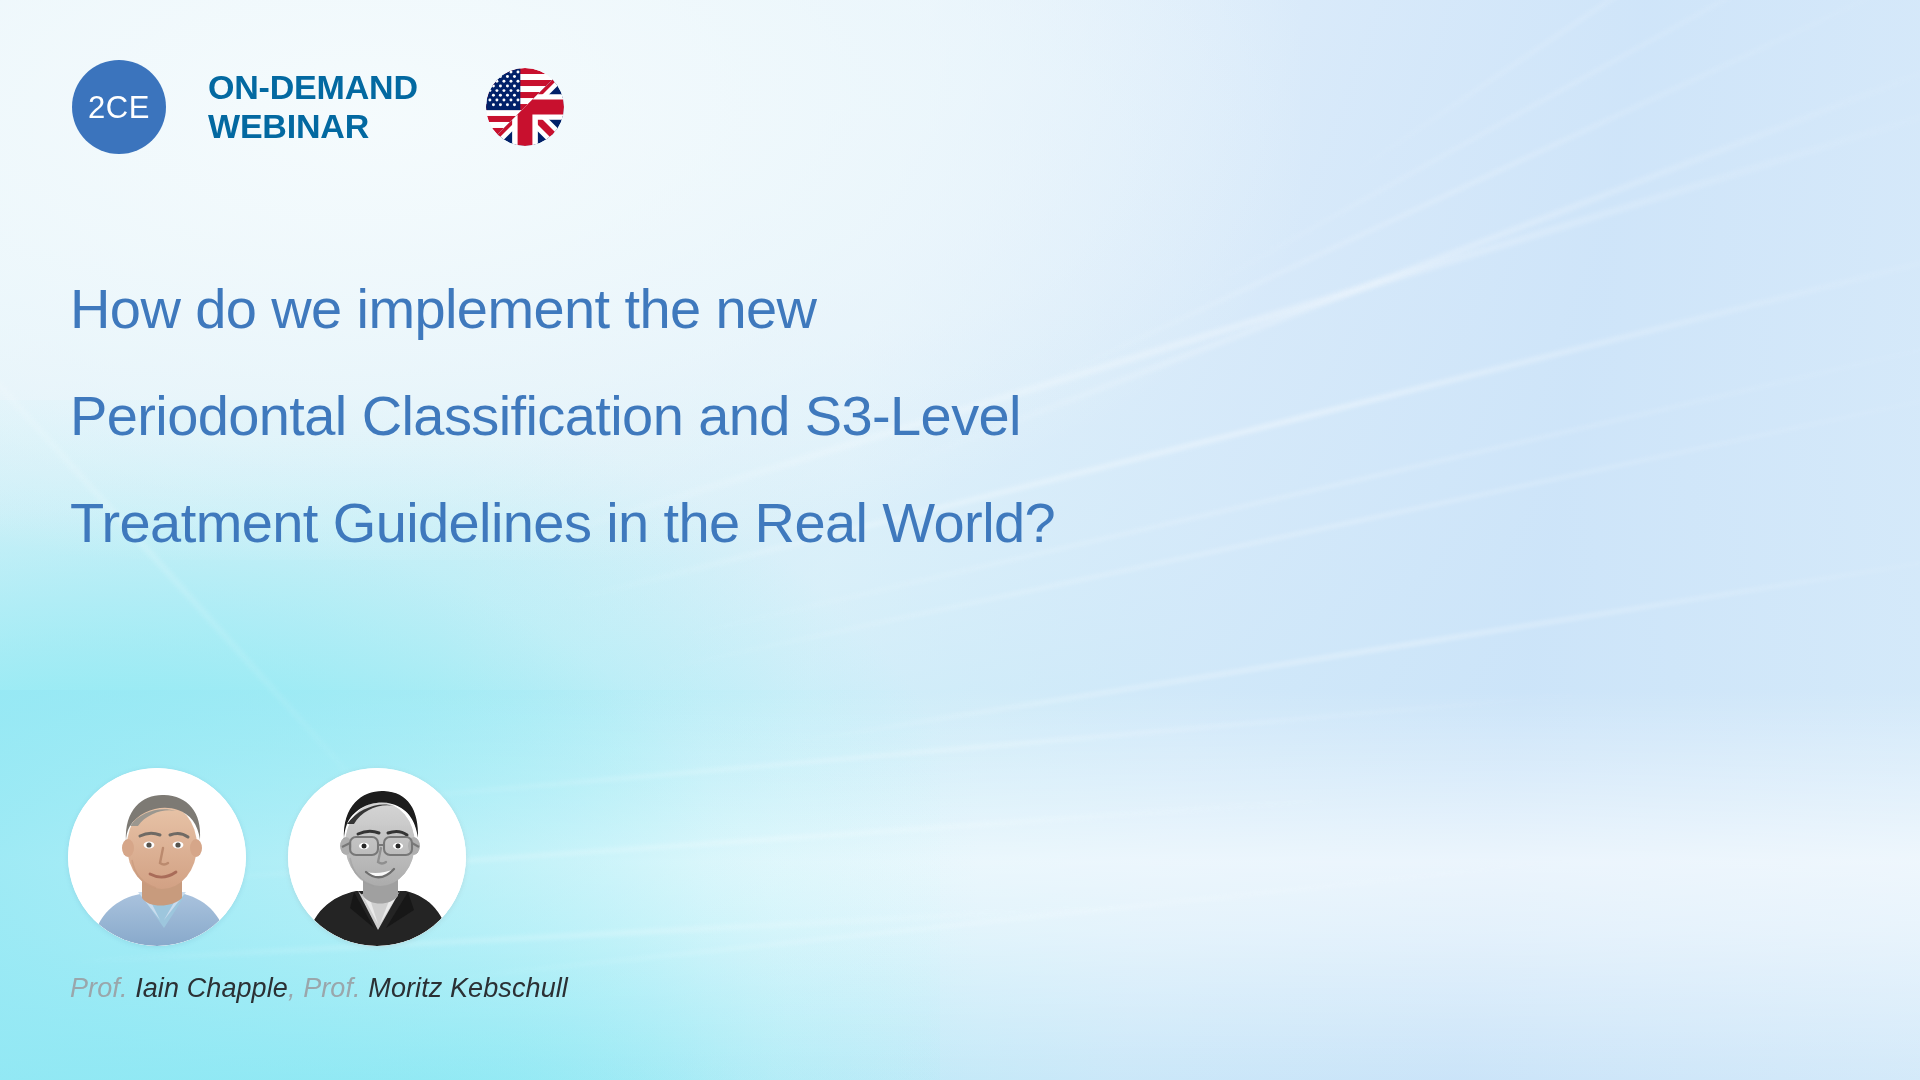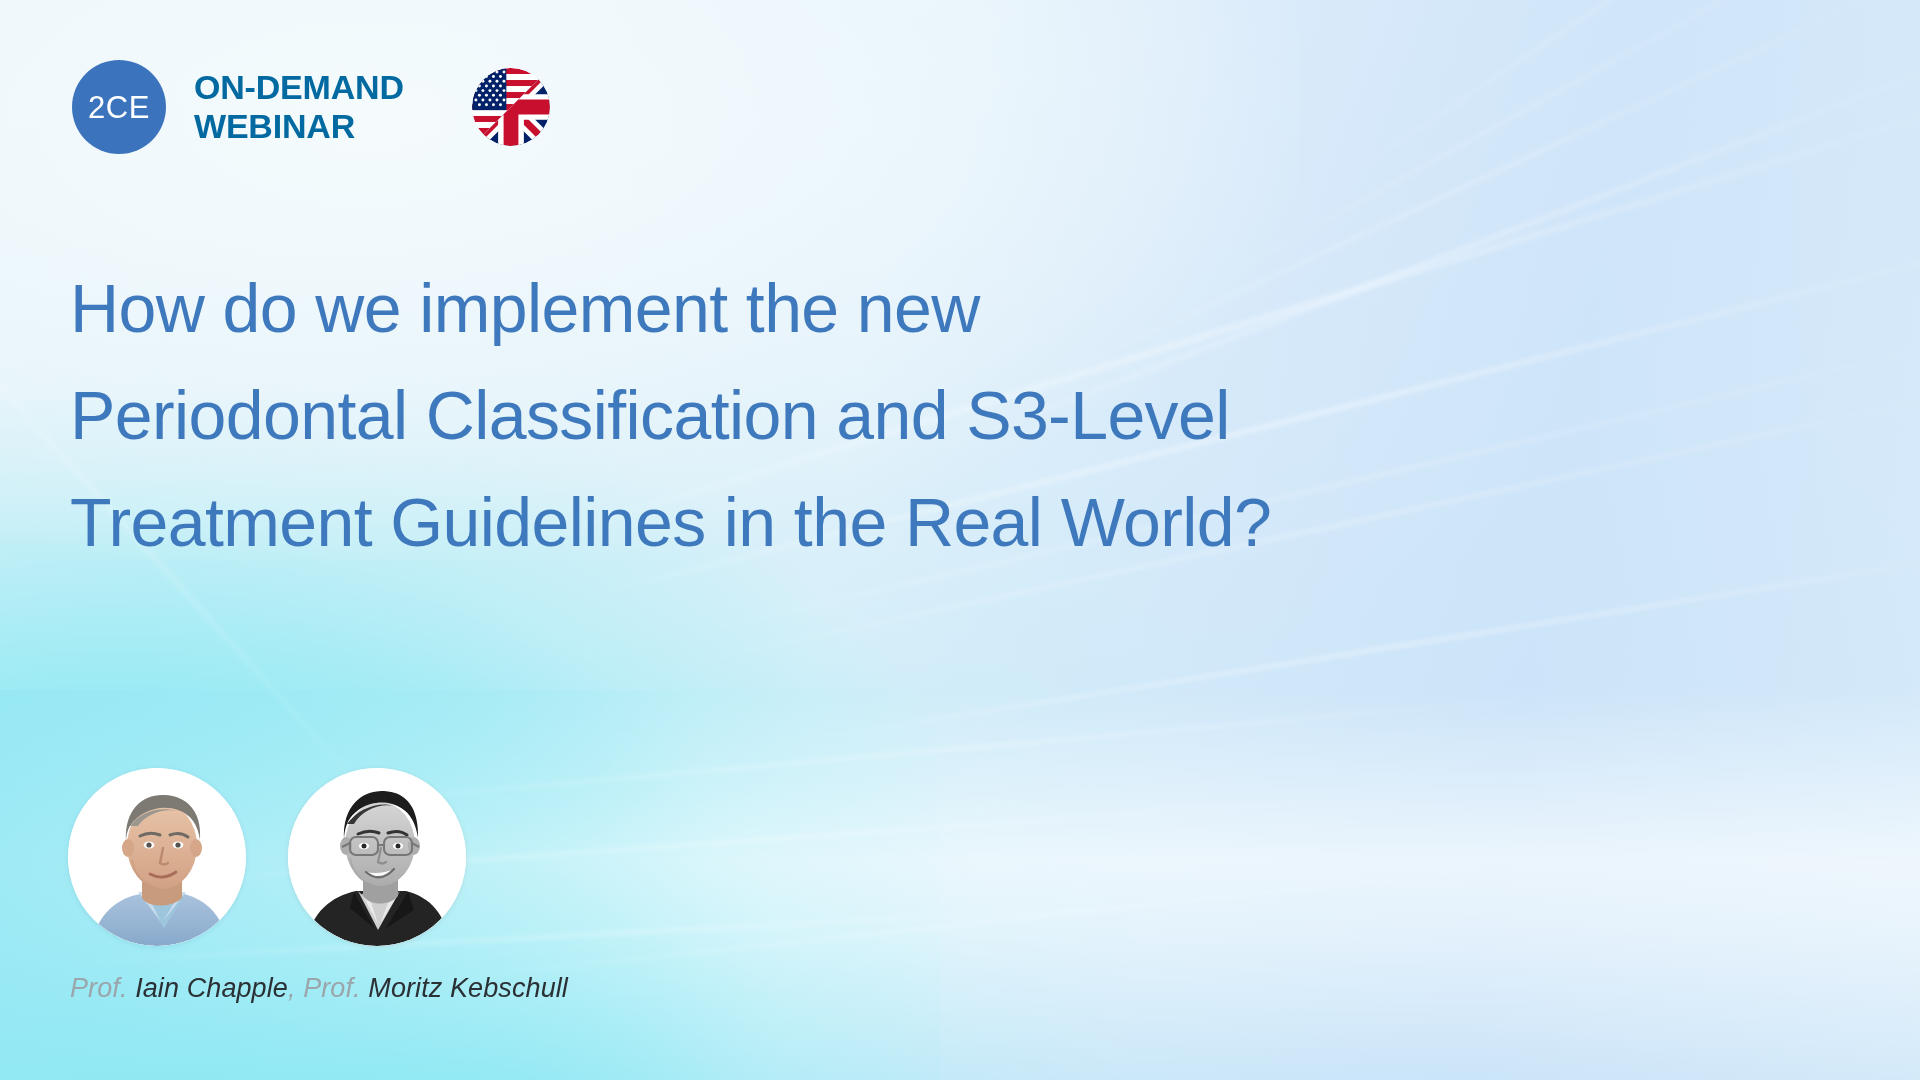--- a/index.html
+++ b/index.html
@@ -111,21 +111,21 @@
   .s11{ left:420px;  top:980px;  width:1180px; height:3px;  transform:rotate(-6deg);  opacity:.34; }
   .s12{ left:660px;  top:640px;  width:1380px; height:2px;  transform:rotate(-13deg); opacity:.55; }
   .s13{ left:-120px; top:250px;  width:760px;  height:6px;  transform:rotate(48deg);  opacity:.22; }
   .s14{ left:1340px; top:180px;  width:700px;  height:4px;  transform:rotate(-34deg); opacity:.22; }
 
   
   .header {
     position:absolute; left:72px; top:60px;
     display:flex; align-items:center; gap:42px;
   }
-  .badge-wrap { display:flex; align-items:center; gap:28px; }
+  .badge-wrap { display:flex; align-items:center; gap:42px; }
 
   .ce-badge {
     width:94px; height:94px; border-radius:50%;
     background:#3b74bd;
     display:flex; align-items:center; justify-content:center;
     flex:0 0 auto;
   }
   .ce-badge span {
     color:#ffffff;
     font-size:31px;
@@ -150,21 +150,21 @@
     margin-left:26px;
     position:relative;
   }
   .flag-badge svg { display:block; width:78px; height:78px; }
 
   
   .title {
     position:absolute; left:70px; top:255px;
     width:1790px;
     color:#3f79bd;
-    font-size:68px;
+    font-size:56px;
     font-weight:300;
     line-height:107px;
     letter-spacing:-0.6px;
     white-space:pre-line;
   }
 
   
   .speakers {
     position:absolute; left:68px; top:768px;
     display:flex; align-items:flex-start; gap:42px;

